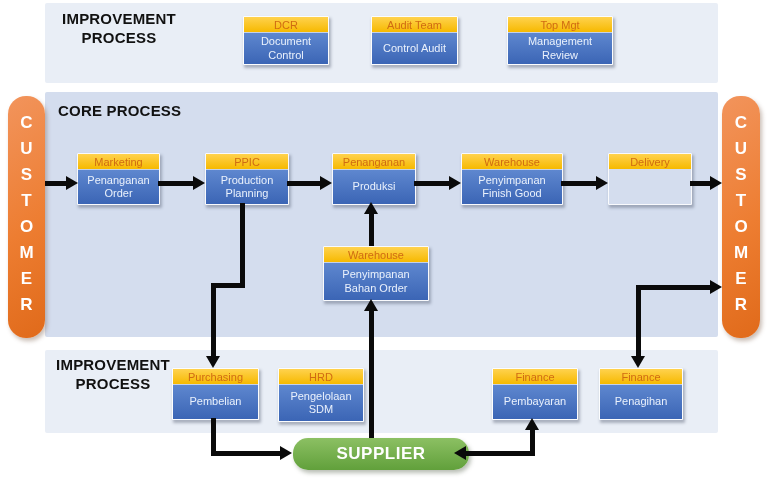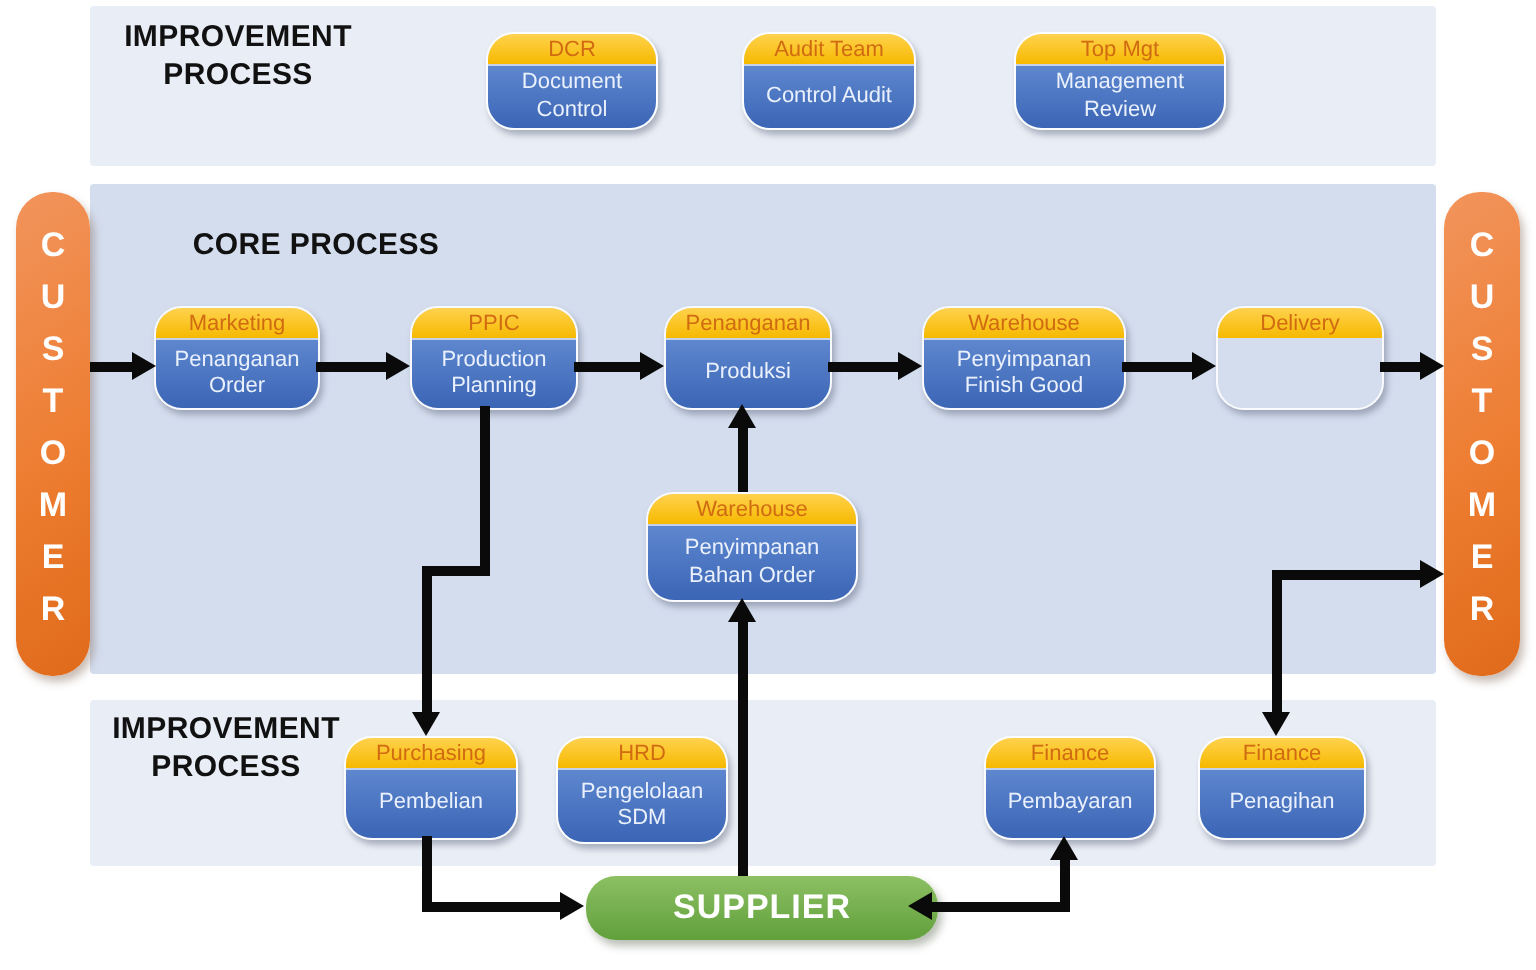--- a/index.html
+++ b/index.html
@@ -8,21 +8,21 @@
     font-family:"Liberation Sans", sans-serif;overflow:hidden;
   }
   .panel{position:absolute;border-radius:2px;}
   .panel.light{background:#E9EEF6;}
   .panel.core{background:#D4DDEE;}
   .section-title{
     position:absolute;font-weight:bold;color:#111;font-size:15px;line-height:1.25;
     text-align:center;letter-spacing:.2px;
   }
   .pbox{
-    position:absolute;display:flex;flex-direction:column;border-radius:14px;overflow:hidden;
+    position:absolute;display:flex;flex-direction:column;border-radius:1px;overflow:hidden;
     border:1px solid rgba(255,255,255,.85);
     box-shadow:1.5px 2.5px 3px rgba(90,100,120,.45);
   }
   .pbox .hd{
     background:linear-gradient(#FFD24E,#F6B900);
     color:#D06B12;font-size:11px;text-align:center;padding:1px 2px 0 2px;flex:0 0 auto;
     line-height:14px;white-space:nowrap;
   }
   .pbox .bd{
     background:linear-gradient(#5E87CF,#3B65B5);
@@ -58,21 +58,21 @@
 </head>
 <body>
 
 <div class="canvas">
 
   <div class="panel light" style="left:45px;top:3px;width:673px;height:80px"></div>
   <div class="panel core" style="left:45px;top:92px;width:673px;height:245px"></div>
   <div class="panel light" style="left:45px;top:350px;width:673px;height:83px"></div>
 
   <div class="section-title" style="left:48px;top:10px;width:142px">IMPROVEMENT PROCESS</div>
-  <div class="section-title" style="left:58px;top:114px;width:200px;text-align:center">CORE PROCESS</div>
+  <div class="section-title" style="left:58px;top:102px;width:200px;text-align:left">CORE PROCESS</div>
   <div class="section-title" style="left:42px;top:356px;width:142px">IMPROVEMENT PROCESS</div>
 
   <div class="cust" style="left:8px;top:96px;width:37px;height:242px">
     <span>CUSTOMER</span>
   </div>
   <div class="cust" style="left:722px;top:96px;width:38px;height:242px">
     <span>CUSTOMER</span>
   </div>
 
   <div class="pbox" style="left:243px;top:16px;width:84px;height:47px">

